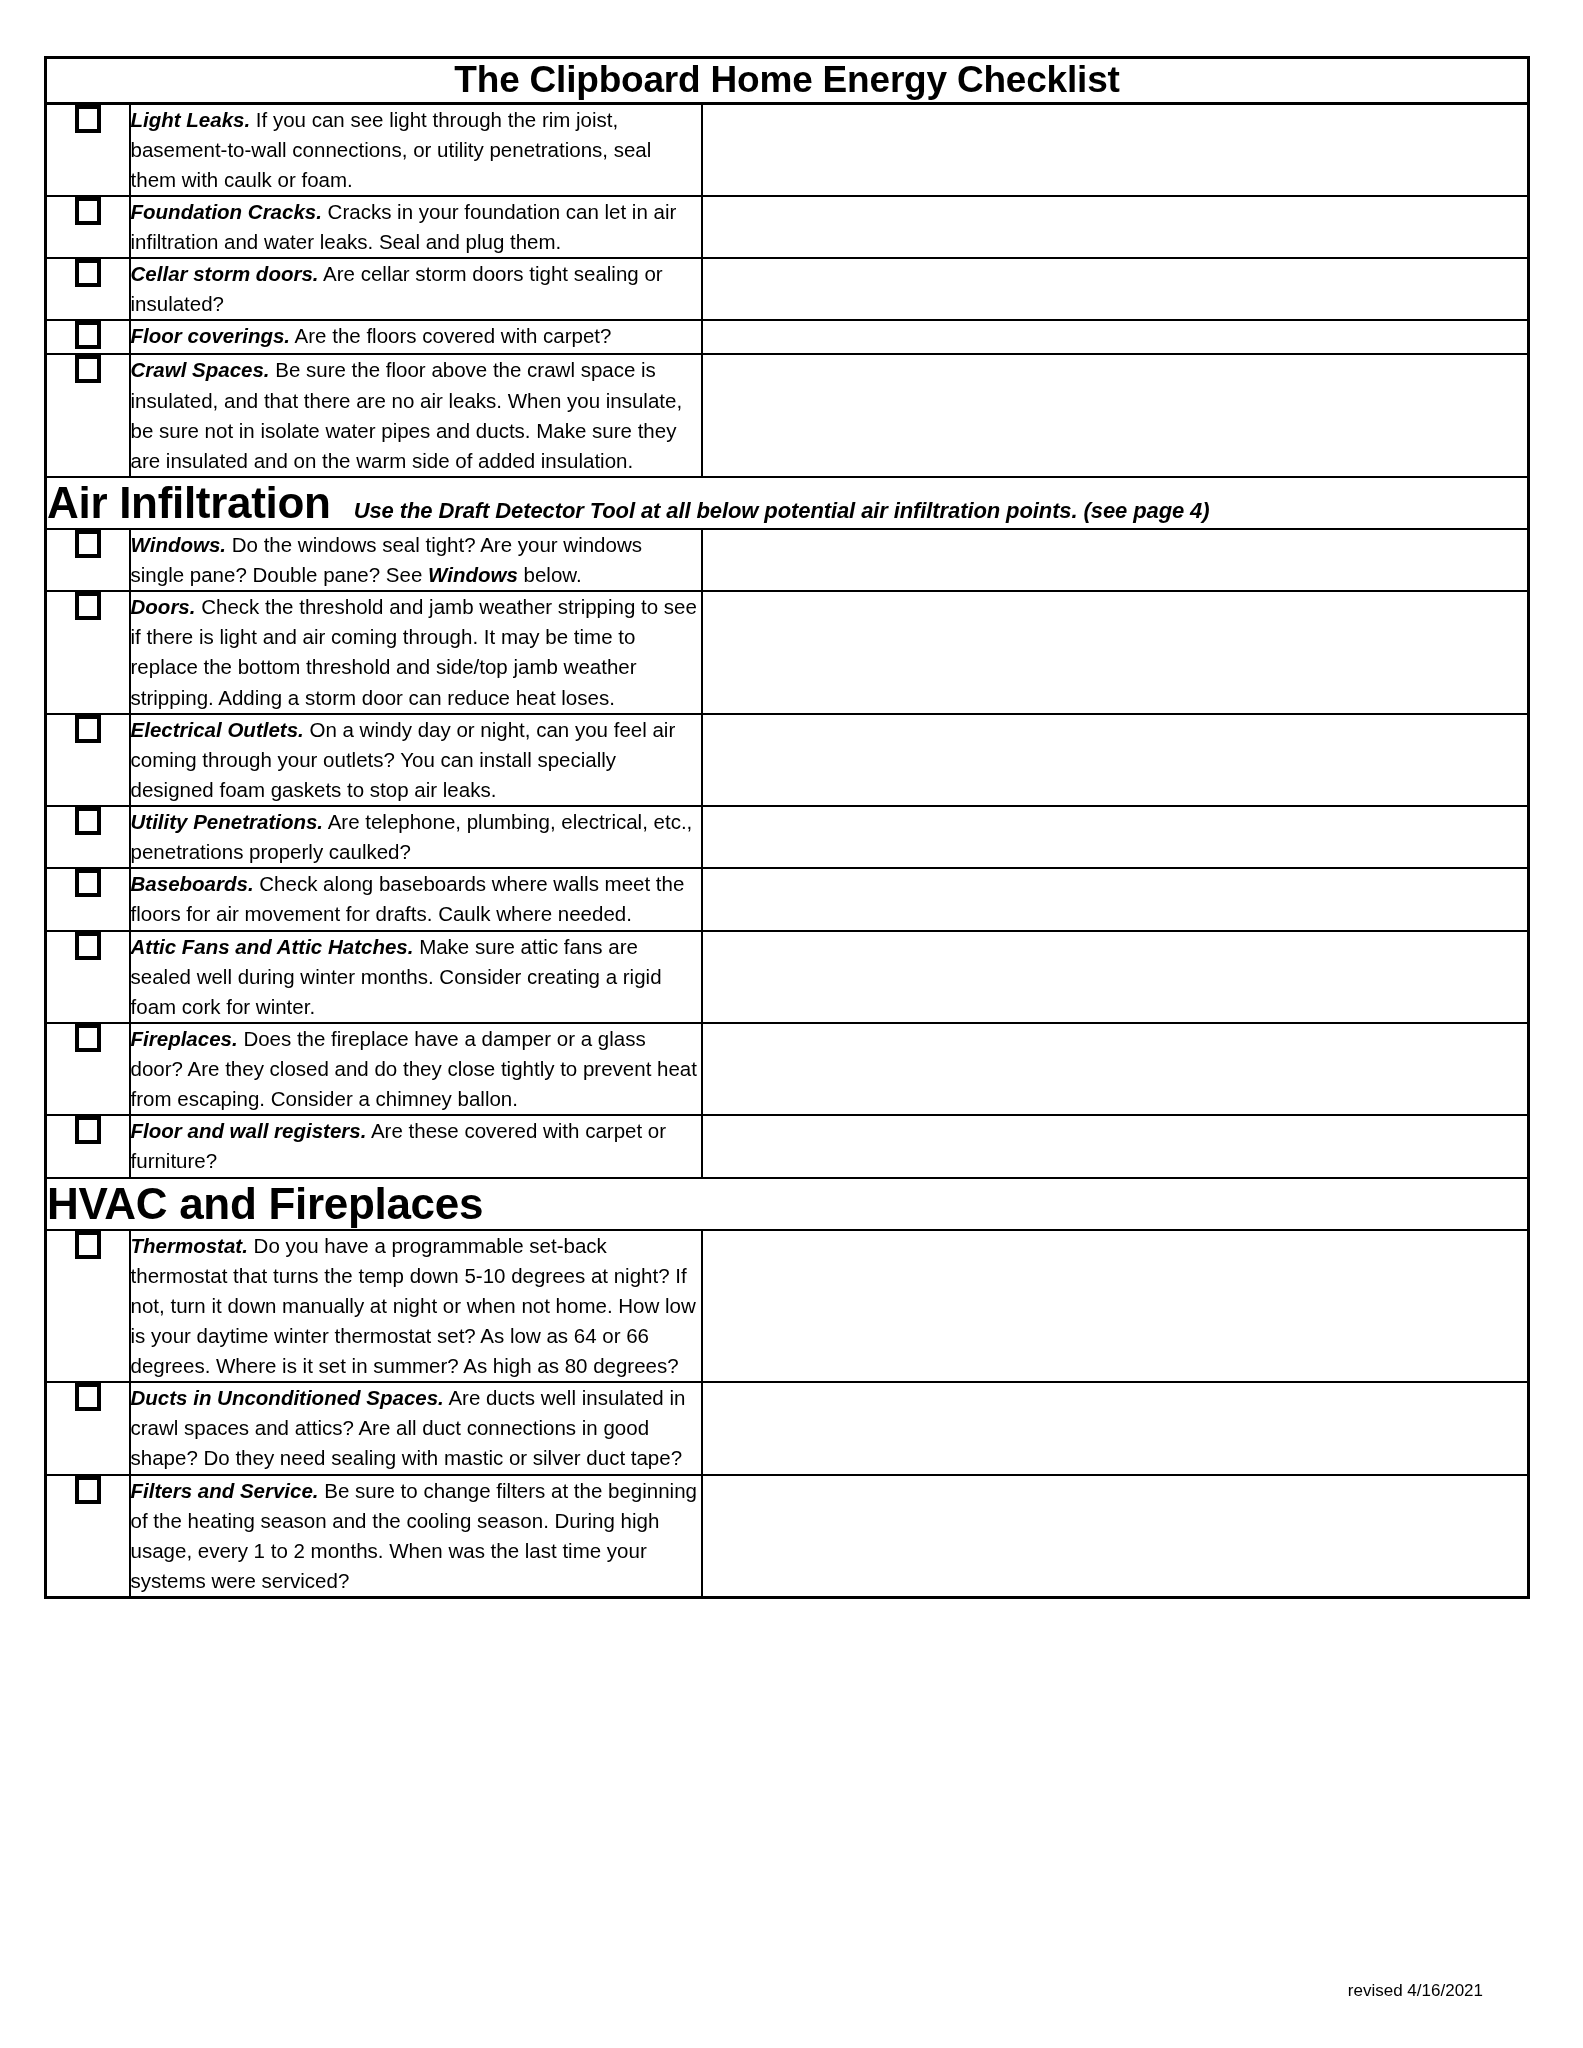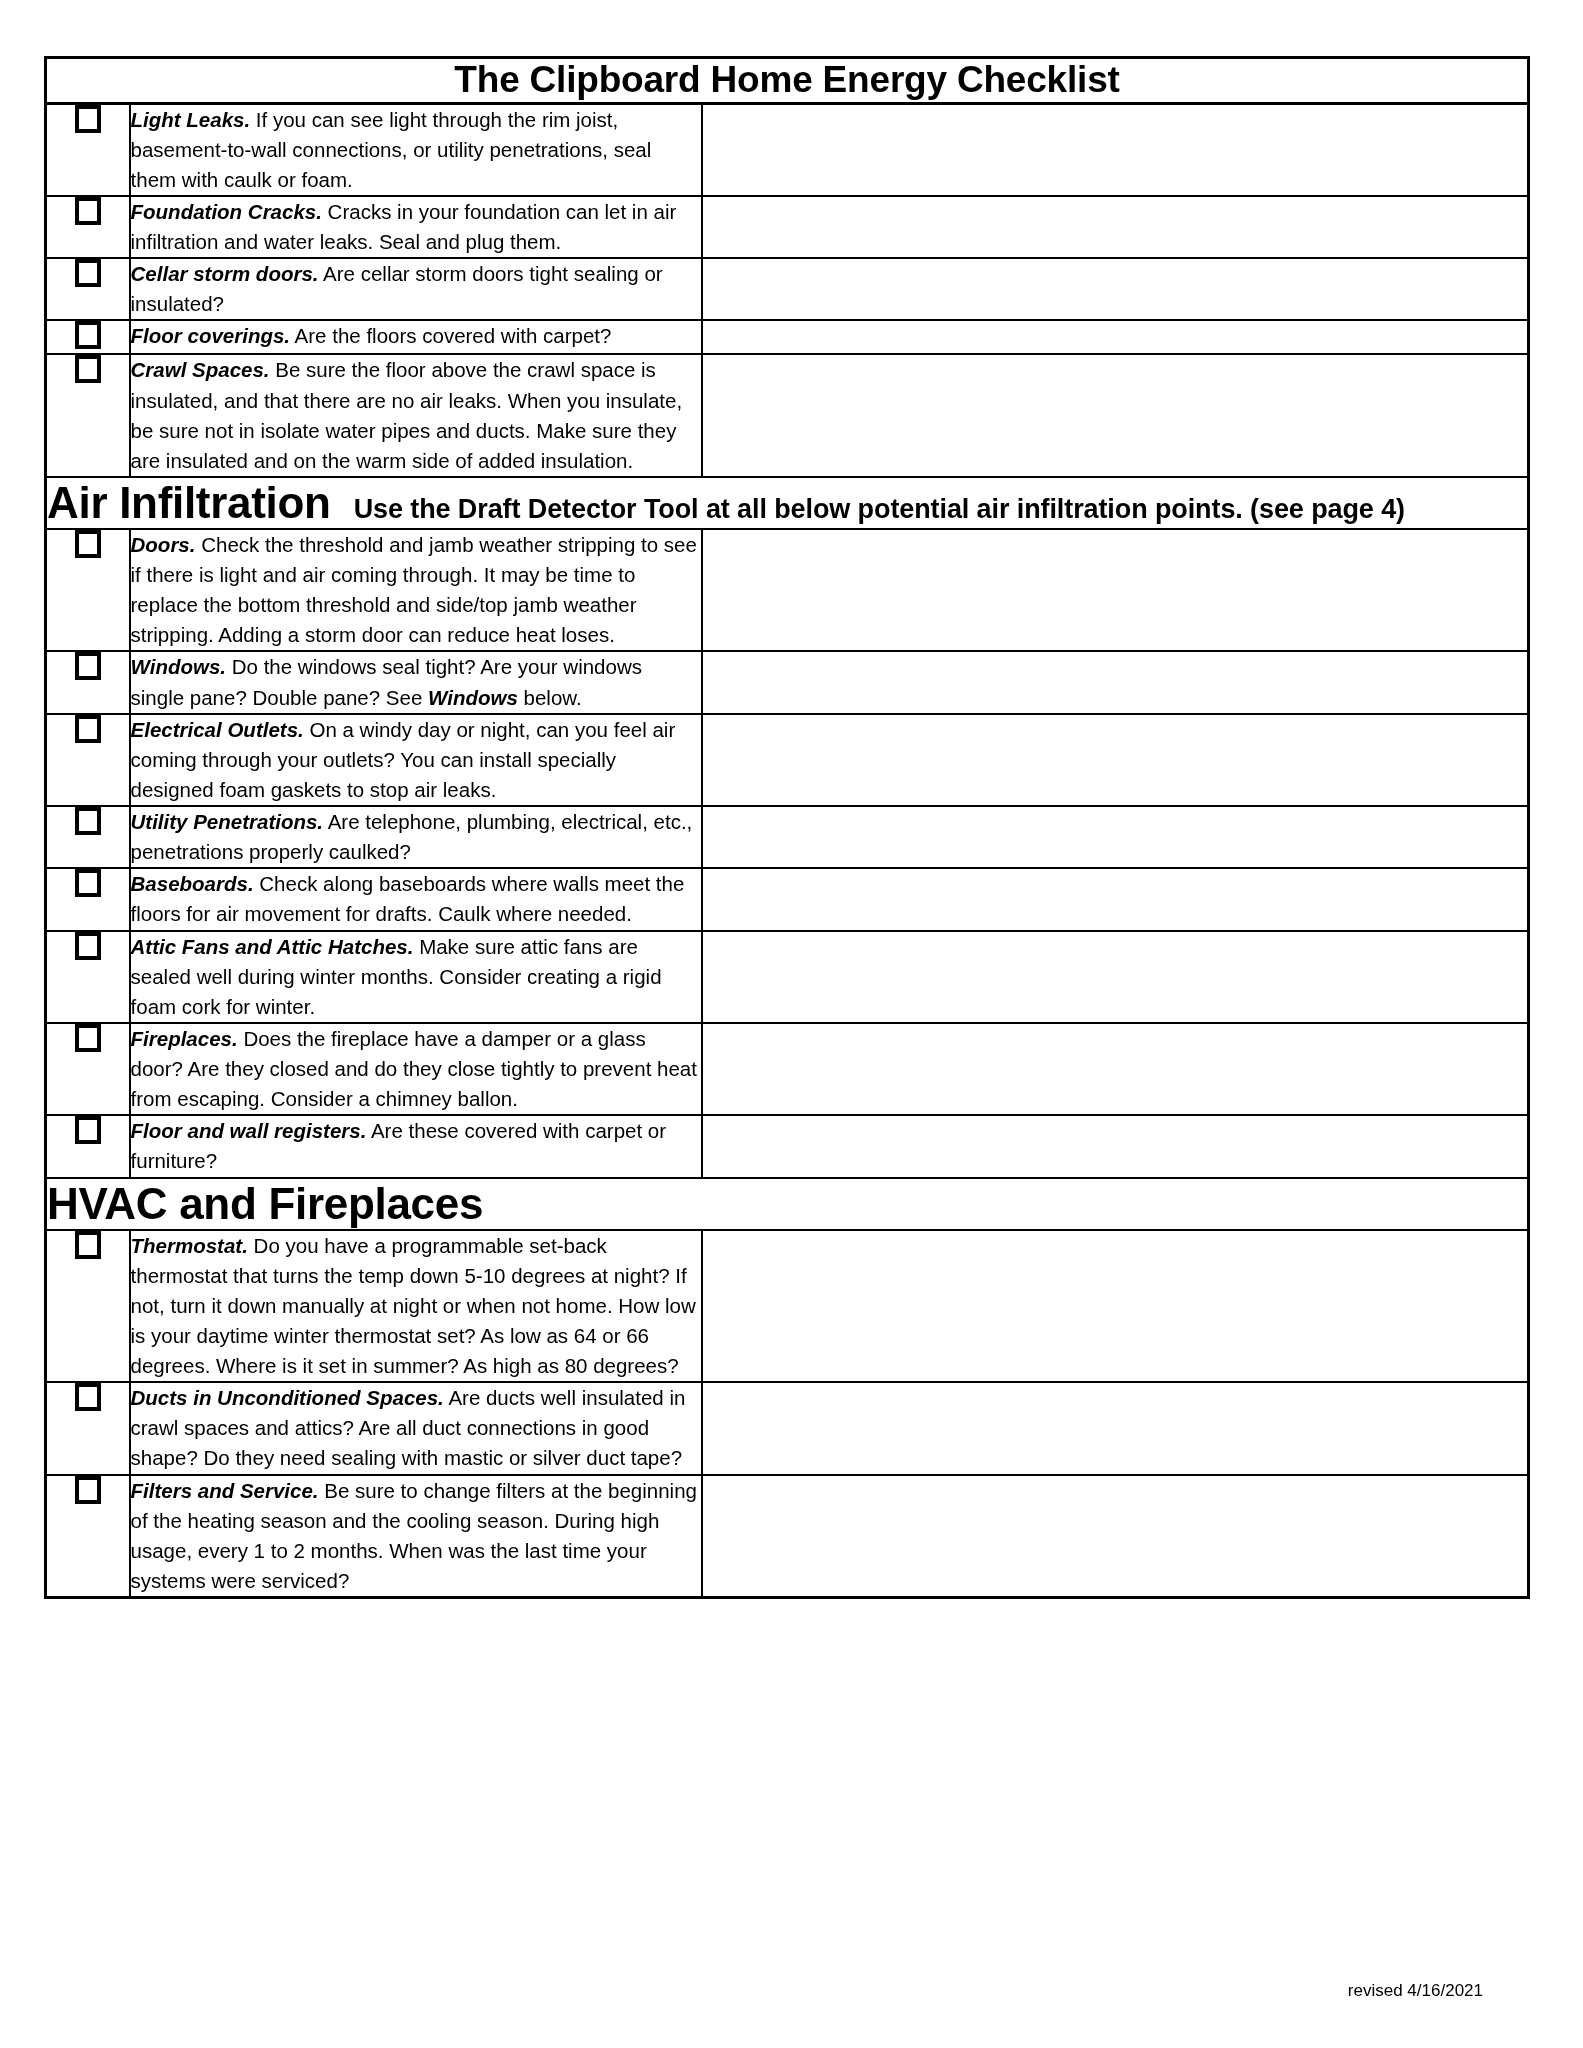--- a/index.html
+++ b/index.html
@@ -91,25 +91,26 @@
   }
   .section-title {
     display: inline-block;
     font-size: 44px;
     font-weight: bold;
     vertical-align: baseline;
     letter-spacing: -0.3px;
   }
   .section-sub {
     display: inline-block;
-    font-size: 27px;
+    font-size: 22px;
     font-weight: bold;
     vertical-align: baseline;
     padding-left: 23px;
     letter-spacing: -0.1px;
+    font-style: italic;
   }
 
   
   .pad-sm { padding-bottom: 22px; }
   .pad-md { padding-bottom: 40px; }
 
   
   .footer {
     position: absolute;
     right: 100px;
@@ -197,33 +198,33 @@
         <td class="section-cell" colspan="3">
           <span class="section-title">Air Infiltration</span><span class="section-sub">Use the Draft Detector Tool at all below potential air infiltration points. (see page 4)</span>
         </td>
       </tr>
 
       <tr>
         <td class="cb-cell">
           <span class="checkbox"></span>
         </td>
         <td class="desc-cell">
+          <b>Windows.</b>
+          <span>Do the windows seal tight?  Are your windows single pane?  Double pane?  See </span><b>Windows</b><span> below.</span>
+        </td>
+        <td class="notes-cell"></td>
+      </tr>
+
+      <tr>
+        <td class="cb-cell">
+          <span class="checkbox"></span>
+        </td>
+        <td class="desc-cell">
           <b>Doors.</b>
           <span>Check the threshold and jamb weather stripping to see if there is light and air coming through.  It may be time to replace the bottom threshold and side/top jamb weather stripping.  Adding a storm door can reduce heat loses.</span>
-        </td>
-        <td class="notes-cell"></td>
-      </tr>
-
-      <tr>
-        <td class="cb-cell">
-          <span class="checkbox"></span>
-        </td>
-        <td class="desc-cell">
-          <b>Windows.</b>
-          <span>Do the windows seal tight?  Are your windows single pane?  Double pane?  See </span><b>Windows</b><span> below.</span>
         </td>
         <td class="notes-cell"></td>
       </tr>
 
       <tr>
         <td class="cb-cell">
           <span class="checkbox"></span>
         </td>
         <td class="desc-cell">
           <b>Electrical Outlets.</b>

